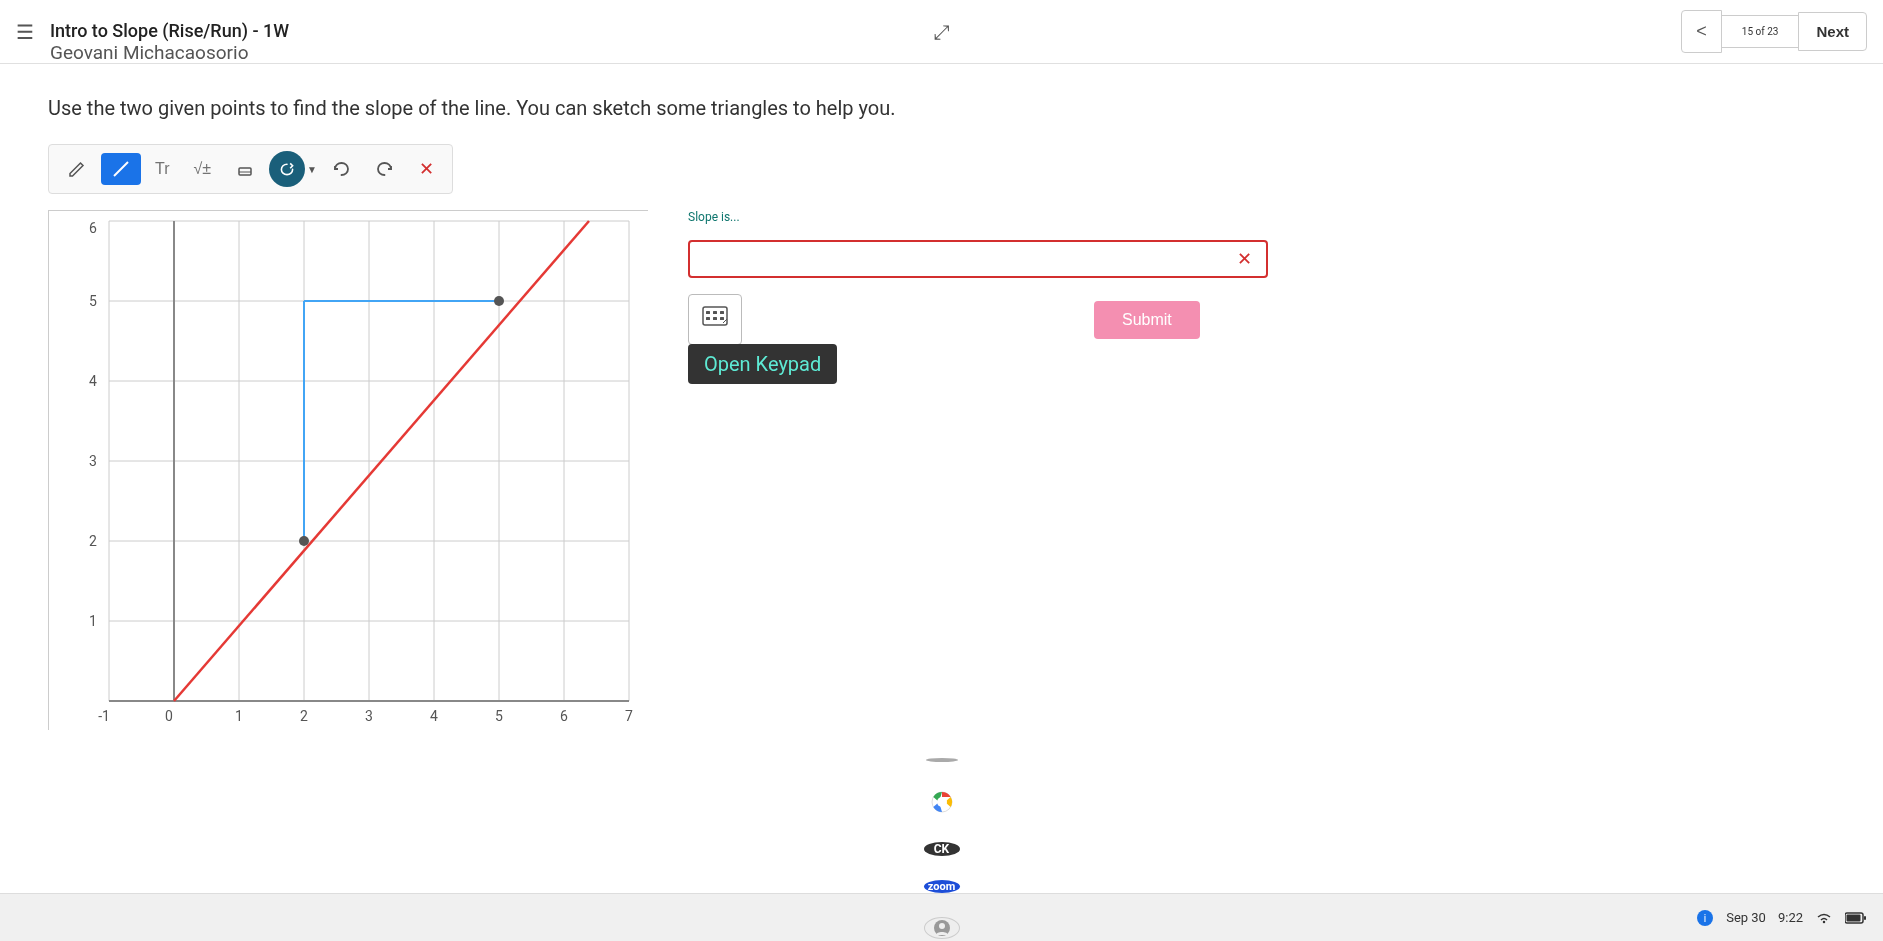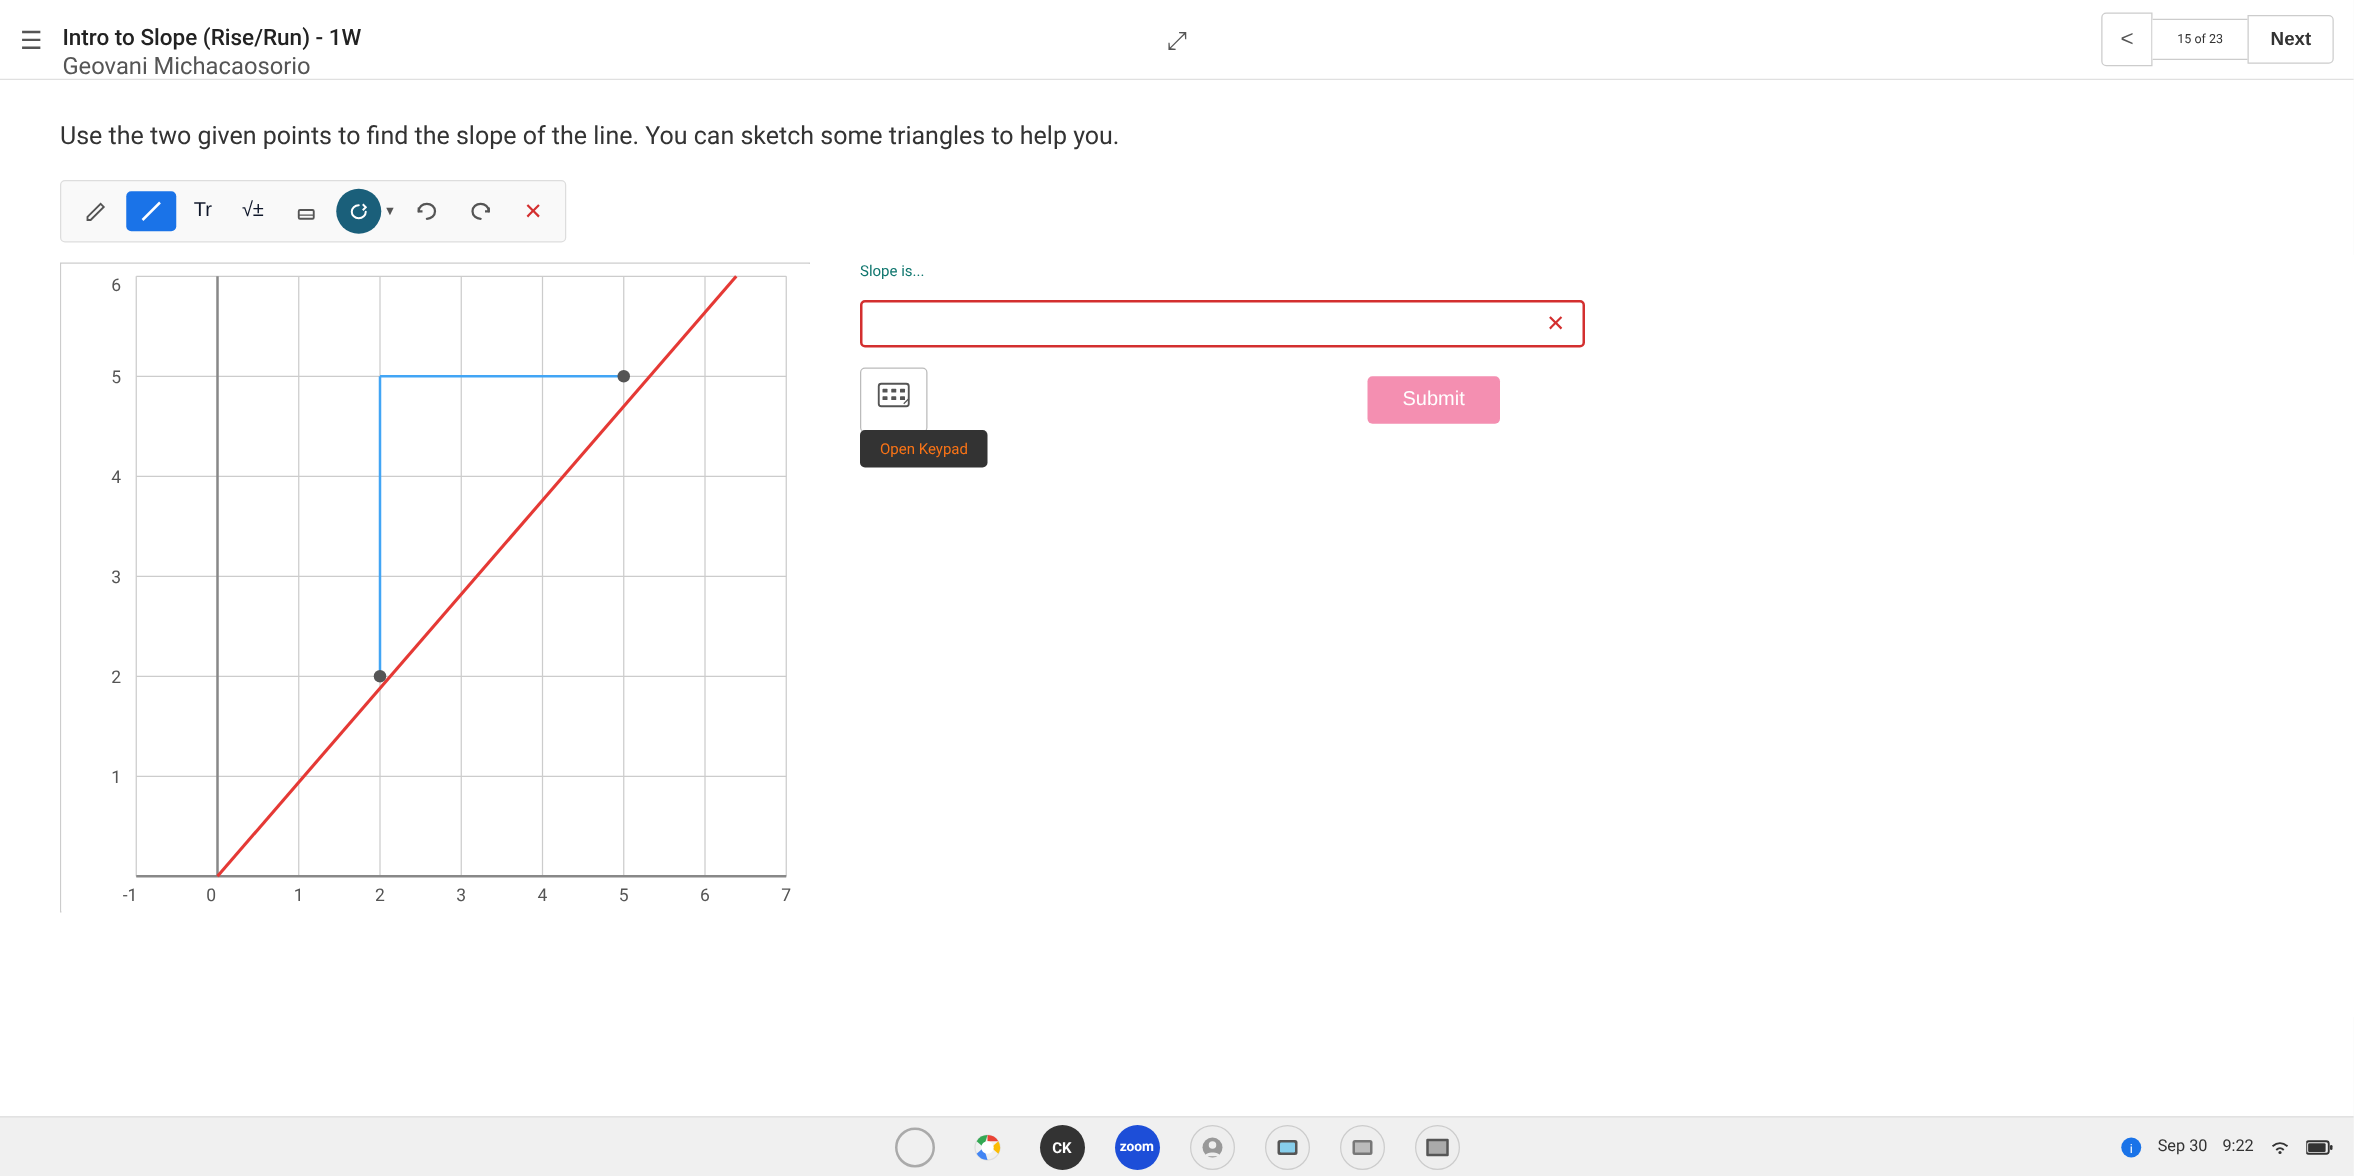--- a/index.html
+++ b/index.html
@@ -113,21 +113,21 @@
       border-radius: 4px;
       width: fit-content;
     }
     .toolbar-btn {
       background: none;
       border: none;
       padding: 6px 10px;
       cursor: pointer;
       border-radius: 4px;
       font-size: 16px;
-      color: #0f172a;
+      color: #737373;
       display: flex;
       align-items: center;
       justify-content: center;
     }
     .toolbar-btn.active {
       background: #1a73e8;
       color: #fff;
       border-radius: 4px;
     }
     .toolbar-btn.circle-active {
@@ -224,41 +224,42 @@
       cursor: pointer;
       font-weight: 500;
     }
 
     
     .keypad-tooltip {
       position: absolute;
       top: 50px;
       left: 0;
       background: #333;
-      color: #f97316;
+      color: #5eead4;
       padding: 8px 16px;
       border-radius: 4px;
-      font-size: 12px;
+      font-size: 20px;
       white-space: nowrap;
       z-index: 100;
     }
 
     
     .taskbar {
       position: absolute;
       bottom: 0;
       left: 0;
       right: 0;
       height: 48px;
       background: #f0f0f0;
       display: flex;
       align-items: center;
       justify-content: center;
       gap: 24px;
       border-top: 1px solid #ddd;
+      flex-direction: column;
     }
     .taskbar-icon {
       width: 36px;
       height: 36px;
       border-radius: 50%;
       display: flex;
       align-items: center;
       justify-content: center;
       font-size: 18px;
       cursor: pointer;

